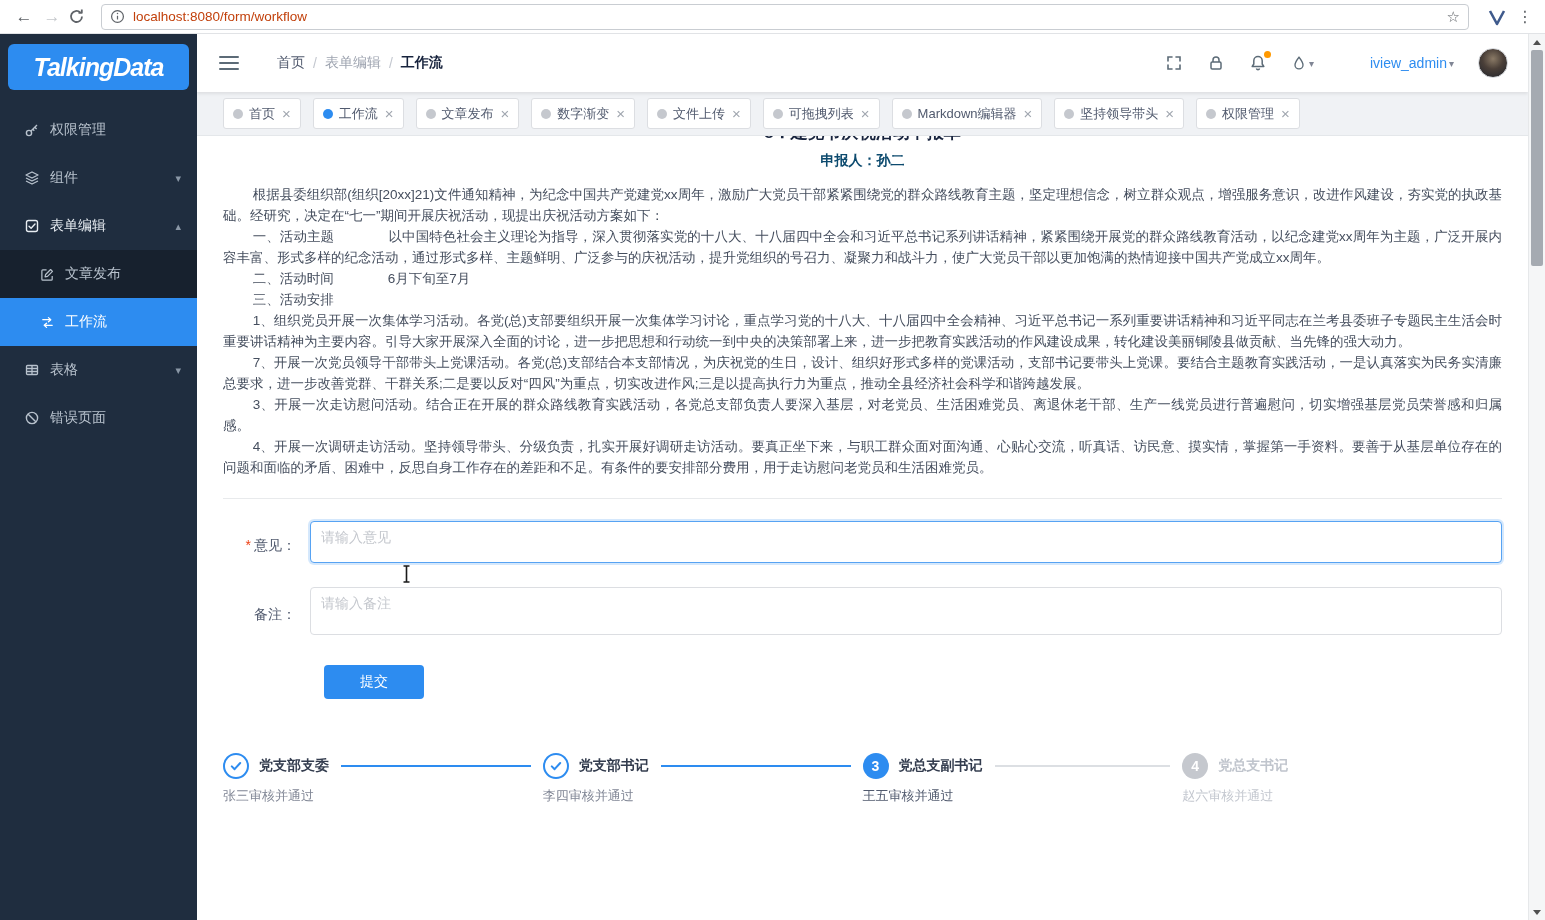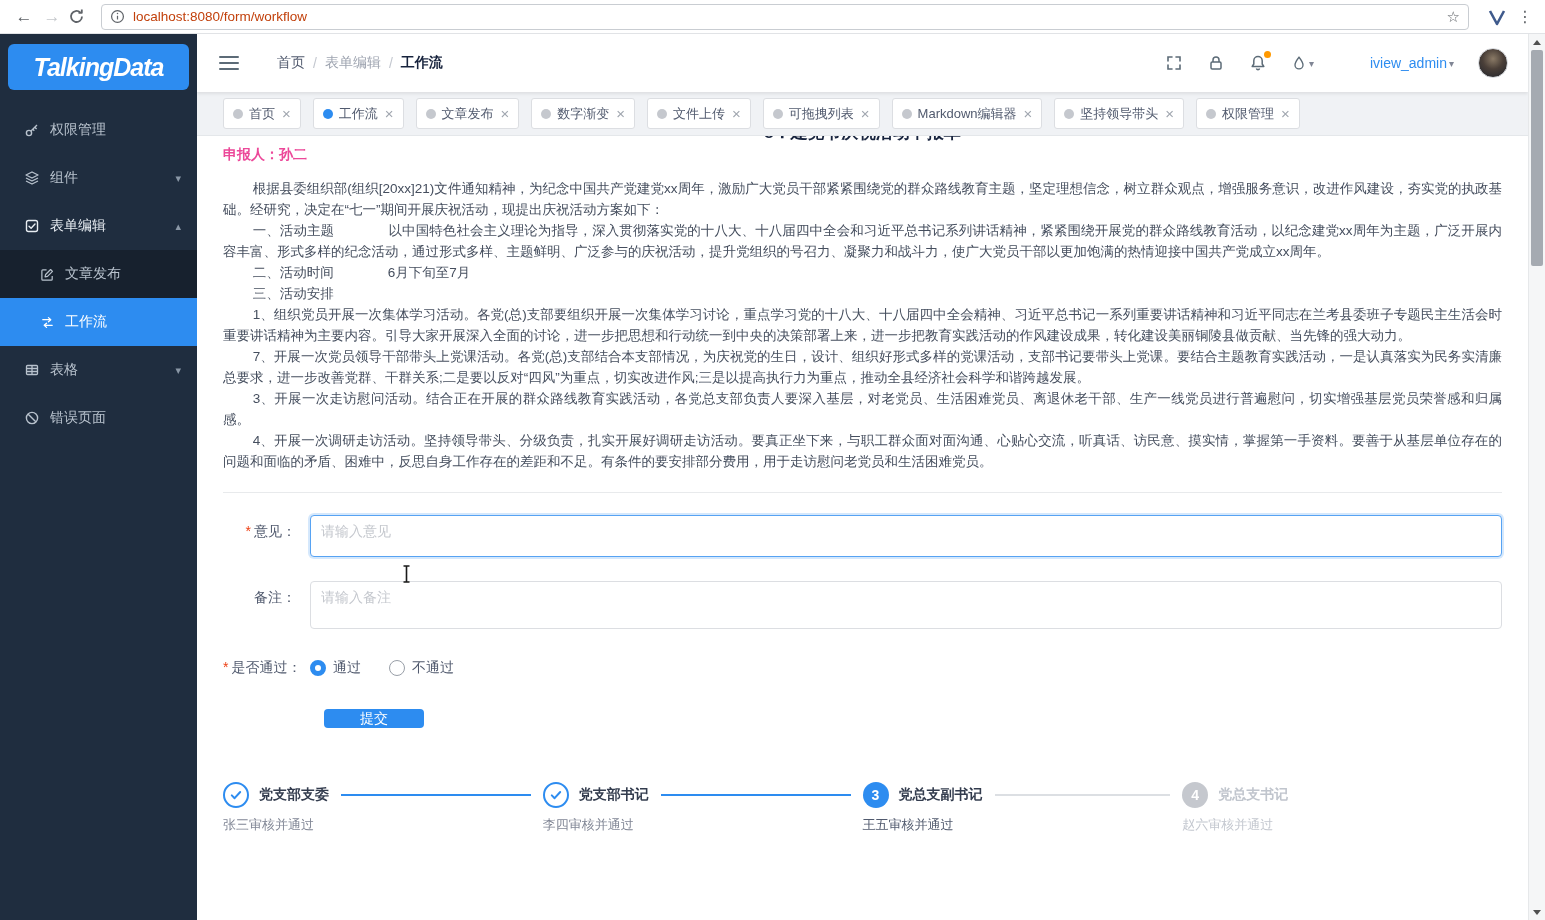--- a/index.html
+++ b/index.html
@@ -60,48 +60,48 @@
     cursor:pointer; white-space:nowrap; }
   .dot { width:10px; height:10px; border-radius:50%; background:#c5c8ce; }
   .tag.active .dot { background:#2d8cf0; }
   .tag-close { color:#a0a6af; font-size:15px; line-height:1; margin-left:1px; }
 
   
   .main { position:absolute; left:197px; top:136px; right:17px; bottom:0; background:#fff;
     overflow:hidden; padding:0 26px; }
   .doc-title { text-align:center; font-size:17px; font-weight:bold; color:#17233d;
     line-height:22px; margin-top:-14px; }
-  .applicant { font-size:14px; font-weight:bold; color:#ec4899; line-height:20px; }
+  .applicant { text-align:center; font-size:14px; font-weight:bold; color:#0c4a6e; margin-top:6px; line-height:20px; }
   .doc-body { margin-top:14px; }
   .doc-body p { margin:0; font-size:13.5px; line-height:21px; color:#454e5e;
     text-align:justify; text-indent:2.2em; }
   .divider { border:none; border-top:1px solid #e8eaec; margin:20px 0 0 0; }
 
   
   .form { margin-top:22px; }
-  .form-row { display:flex; margin-bottom:24px; }
+  .form-row { display:flex; margin-bottom:24px;align-items:center; }
   .form-label { width:87px; padding-right:14px; text-align:right; font-size:14px; color:#515a6e;
     padding-top:8px; flex-shrink:0; white-space:nowrap; }
   .req { color:#ed4014; margin-right:3px; }
   textarea.ta { flex:1; border:1px solid #dcdee2; border-radius:4px; height:42px; padding:7px 10px;
     font-size:14px; color:#515a6e; font-family:inherit; resize:none; outline:none; background:#fff; }
   textarea.ta::placeholder { color:#c5c8ce; }
   textarea.ta.focused { border-color:#57a3f3; box-shadow:0 0 0 2px rgba(45,140,240,.2); }
   textarea.ta.remark { height:48px; }
   .row-remark { margin-bottom:30px;font-family:Liberation Mono, monospace; }
   .row-pass { align-items:center; margin-bottom:32px; }
   .row-pass .form-label { padding-top:0; }
   .radio-group { display:flex; align-items:center; gap:28px; }
   .radio-opt { display:flex; align-items:center; cursor:pointer; }
   .radio-circle { width:16px; height:16px; border-radius:50%; background:#fff; }
   .radio-circle.checked { border:5px solid #2d8cf0; }
   .radio-circle.unchecked { border:1px solid #999fa8; }
   .radio-label { margin-left:7px; font-size:14px; color:#515a6e; }
   .submit-row { margin-left:101px; }
-  .btn-primary { width:100px; height:19px; background:#2d8cf0; color:#fff; border:none;
+  .btn-primary { width:100px; height:34px; background:#2d8cf0; color:#fff; border:none;
     border-radius:4px; font-size:14px; cursor:pointer; font-family:inherit; }
 
   
   .steps { display:flex; margin-top:54px; }
   .step { flex:1; position:relative; }
   .step-head { display:flex; align-items:center;text-align:center; }
   .step-circle { width:26px; height:26px; border-radius:50%; flex-shrink:0;
     display:flex; align-items:center; justify-content:center; font-size:14px; font-weight:bold; }
   .c-finish { border:2px solid #2d8cf0; background:#fff; }
   .c-process { background:#2d8cf0; color:#fff; }
@@ -341,33 +341,20 @@
     <div class="form-row">
       <span class="form-label"><span class="req">*</span><span>意见：</span></span>
       <textarea class="ta focused" placeholder="请输入意见" style=""></textarea>
     </div>
 
     <div class="form-row row-remark">
       <span class="form-label"><span>备注：</span></span>
       <textarea class="ta remark" placeholder="请输入备注" style=""></textarea>
     </div>
 
-    <div class="form-row row-pass">
-      <span class="form-label"><span class="req">*</span><span>是否通过：</span></span>
-      <div class="radio-group">
-        <span class="radio-opt">
-          <span class="radio-circle checked"></span>
-          <span class="radio-label">通过</span>
-        </span>
-        <span class="radio-opt">
-          <span class="radio-circle unchecked"></span>
-          <span class="radio-label">不通过</span>
-        </span>
-      </div>
-    </div>
 
     <div class="submit-row">
       <button class="btn-primary">提交</button>
     </div>
   </div>
 
   <div class="steps">
 
     <div class="step">
       <div class="step-head">

